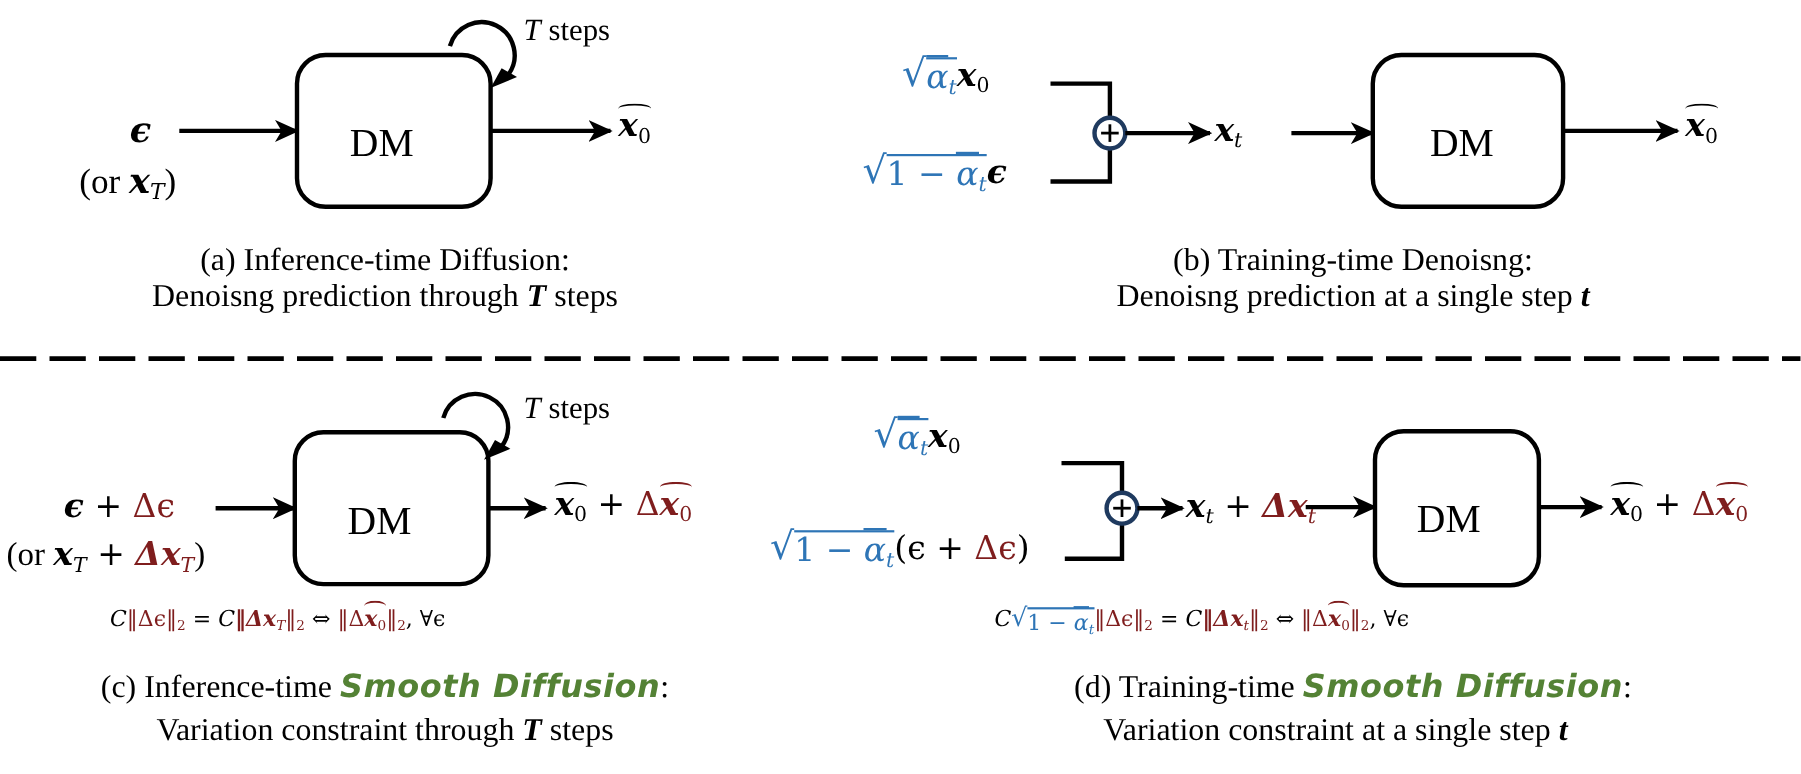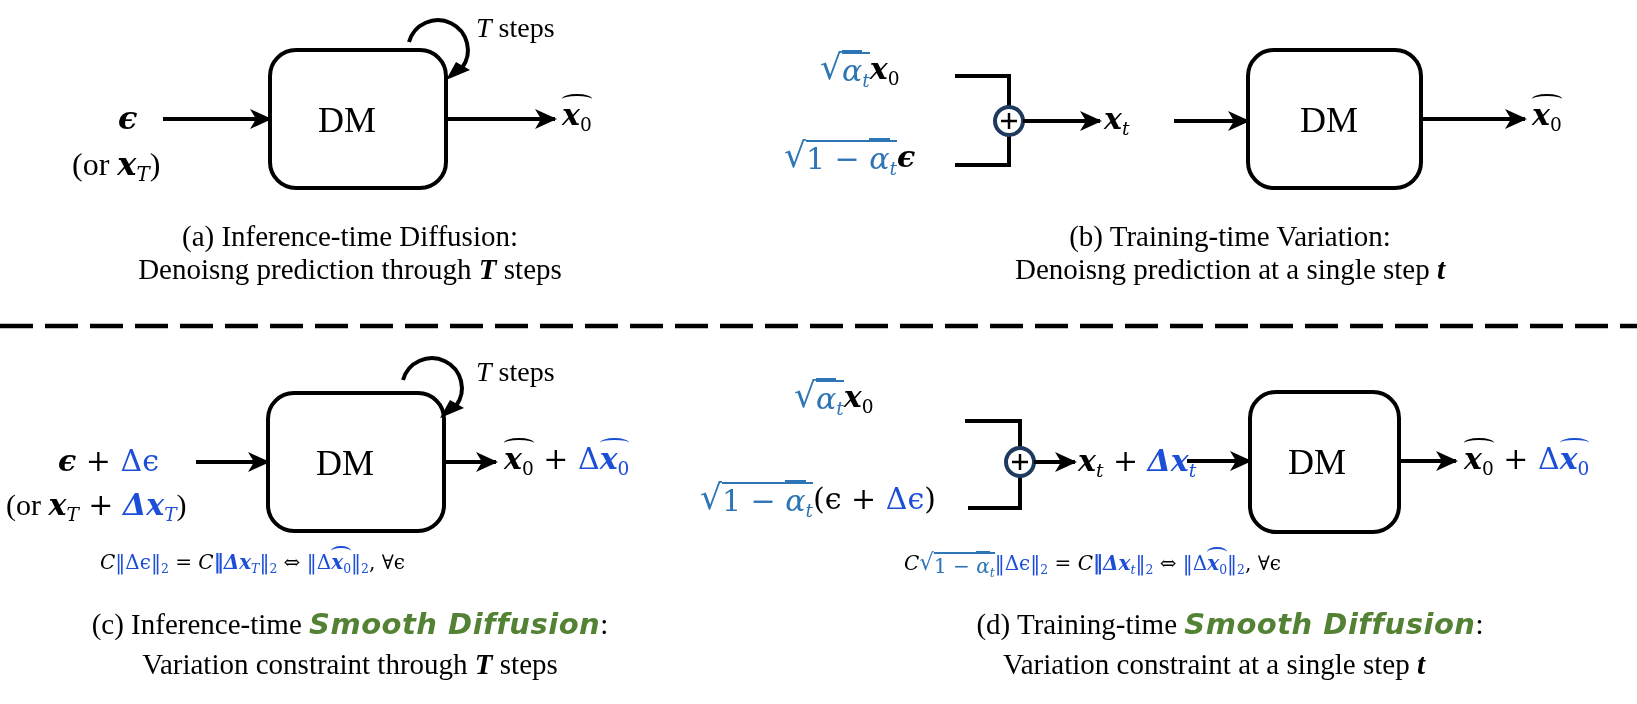--- a/index.html
+++ b/index.html
@@ -5,24 +5,24 @@
   html, body { margin: 0; padding: 0; background: #ffffff; }
   body { width: 1637px; height: 704px; position: relative; overflow: hidden;
          font-family: "Liberation Serif", "DejaVu Serif", serif; color: #000; }
   svg.lines { position: absolute; left: 0; top: 0; }
   .t { position: absolute; white-space: nowrap; line-height: 1; }
   .serif { font-family: "Liberation Serif", "DejaVu Serif", serif; }
   .math { font-family: "DejaVu Serif", "Liberation Serif", serif; }
   .bi { font-weight: bold; font-style: italic; }
   .it { font-style: italic; }
   .b { font-weight: normal; }
-  .red { color: #1d4ed8; }
+  .red { color: #7f1d1d; }
   .blue { color: #2E75B6; }
   .green { color: #548235; font-family: "DejaVu Sans", sans-serif; font-style: italic; font-weight: bold; letter-spacing: 0.5px; }
-  .dm { font-size: 36px; }
+  .dm { font-size: 36px; margin-top: 10px; }
   .cap { font-size: 29px; text-align: center; }
   .sub { font-size: 0.62em; vertical-align: -0.3em; font-style: italic; font-weight: normal; }
   .subn { font-size: 0.62em; vertical-align: -0.3em; font-style: normal; font-weight: normal; }
   .hat { position: relative; display: inline-block; }
   .hat::before { content: ""; position: absolute; left: 0; right: 0; top: -6px; height: 8px;
                  border-top: 2px solid currentColor; border-radius: 50% 50% 0 0; }
   .ovl { border-top: 2px solid currentColor; padding-top: 1px; }
   .sq { display: inline-flex; align-items: flex-start; }
   .sq .rad { font-size: 1.15em; line-height: 0.9; }
   .sq .rc { border-top: 2px solid currentColor; padding-top: 2px; }
@@ -96,21 +96,21 @@
       <span class="rad">√</span>
       <span class="rc"><span class="ovl it">α</span><span class="sub">t</span></span>
     </span><span class="bi">x</span><span class="subn">0</span></div>
 <div class="t math" style="left:784px; top:140px; font-size:30px;"><span class="sq blue">
       <span class="rad">√</span>
       <span class="rc"><span>1 − </span><span class="ovl it">α</span><span class="sub">t</span></span>
     </span><span class="bi">ϵ</span></div>
 <div class="t math" style="left:1104px; top:104px; font-size:30px;"><span class="bi">x</span><span class="sub">t</span></div>
 <div class="t serif dm" style="left:1300px; top:102px;">DM</div>
 <div class="t math" style="left:1532px; top:100px; font-size:30px;"><span class="hat bi"><span>x</span><span class="subn">0</span></span></div>
-<div class="t serif cap" style="left:1000px; top:222px; width:460px;">(b) Training-time Variation:</div>
+<div class="t serif cap" style="left:1000px; top:222px; width:460px;">(b) Training-time Denoisng:</div>
 <div class="t serif cap" style="left:960px; top:255px; width:540px;"><span>Denoisng prediction </span><span class="b">at a single step </span><span class="bi">t</span></div>
 
 <div class="t math" style="left:58px; top:446px; font-size:30px;"><span class="bi">ϵ</span><span> + </span><span class="red b">Δϵ</span></div>
 <div class="t serif" style="left:6px; top:490px; font-size:30px;"><span>(or </span><span class="math bi">x</span><span class="math sub">T</span><span class="math"> + </span><span class="math bi red">Δx</span><span class="math sub red">T</span><span>)</span></div>
 <div class="t serif dm" style="left:316px; top:445px;">DM</div>
 <div class="t serif" style="left:476px; top:358px; font-size:28px;"><span class="it">T</span><span> steps</span></div>
 <div class="t math" style="left:504px; top:444px; font-size:30px;"><span class="hat bi"><span>x</span><span class="subn">0</span></span><span> + </span><span class="red"><span>Δ</span><span class="hat bi"><span>x</span><span class="subn">0</span></span></span></div>
 
 <div class="t math eq" style="left:100px; top:552px;"><span class="it">C</span><span class="red b">‖Δϵ‖</span><span class="red subn b">2</span><span> = </span><span class="it">C</span><span class="red bi">‖Δx</span><span class="red sub">T</span><span class="red">‖</span><span class="red subn">2</span><span> ⇔ </span><span class="red">‖Δ</span><span class="red hat bi"><span>x</span><span class="subn">0</span></span><span class="red">‖</span><span class="red subn">2</span><span class="b">, ∀ϵ</span></div>
 

